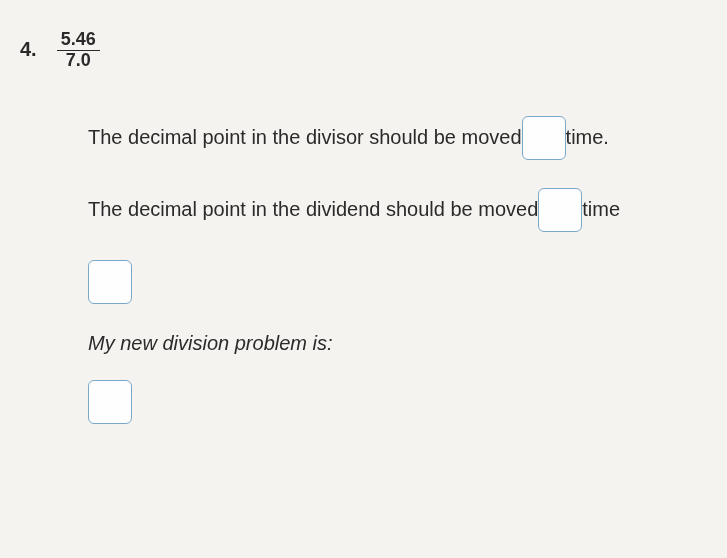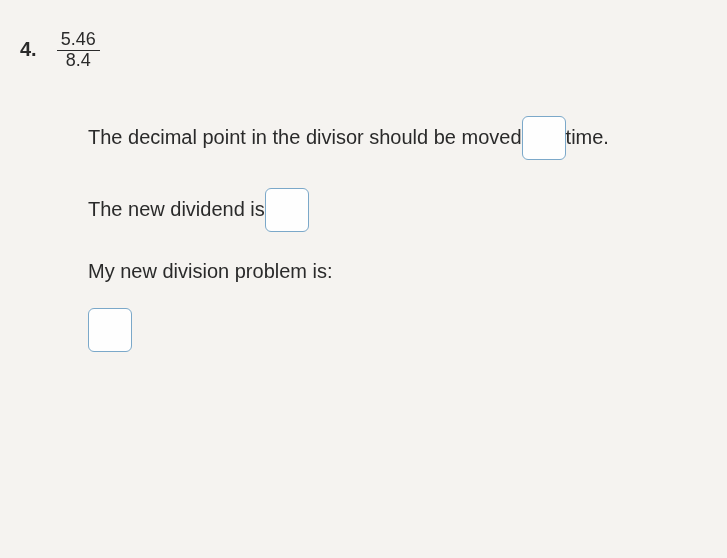--- a/index.html
+++ b/index.html
@@ -26,20 +26,21 @@
       font-weight: bold;
       font-size: 20px;
       padding-top: 8px;
     }
     .fraction {
       display: inline-flex;
       flex-direction: column;
       align-items: center;
       font-size: 18px;
       line-height: 1.1;
+      font-weight: bold;
     }
     .fraction .numerator {
       border-bottom: 1.5px solid #2a2a2a;
       padding: 0 4px;
     }
     .fraction .denominator {
       padding: 0 4px;
     }
     .content {
       padding-left: 68px;
@@ -60,48 +61,53 @@
       border: 1.5px solid #7ba8c9;
       border-radius: 6px;
       background: #fefefe;
       vertical-align: middle;
       flex-shrink: 0;
     }
     .final-prompt {
       font-size: 20px;
       margin-top: 28px;
       margin-bottom: 25px;
+      font-style: italic;
     }
     .final-box {
       margin-top: 5px;
     }
   </style>
 </head>
 <body>
 
 <div class="problem-header">
   <span class="problem-number">4.</span>
   <span class="fraction">
     <span class="numerator">5.46</span>
-    <span class="denominator">8.4</span>
+    <span class="denominator">7.0</span>
   </span>
 </div>
 
 <div class="content">
 
   <div class="line">
     <span>The decimal point in the divisor should be moved</span>
     <span class="answer-box"></span>
     <span>time.</span>
   </div>
 
 
+  <div class="line">
+    <span>The decimal point in the dividend should be moved</span>
+    <span class="answer-box"></span>
+    <span>time</span>
+  </div>
 
   <div class="line">
-    <span>The new dividend is</span>
     <span class="answer-box"></span>
   </div>
 
   <div class="final-prompt">My new division problem is:</div>
 
   <div class="final-box">
     <span class="answer-box"></span>
   </div>
 
 </div>

